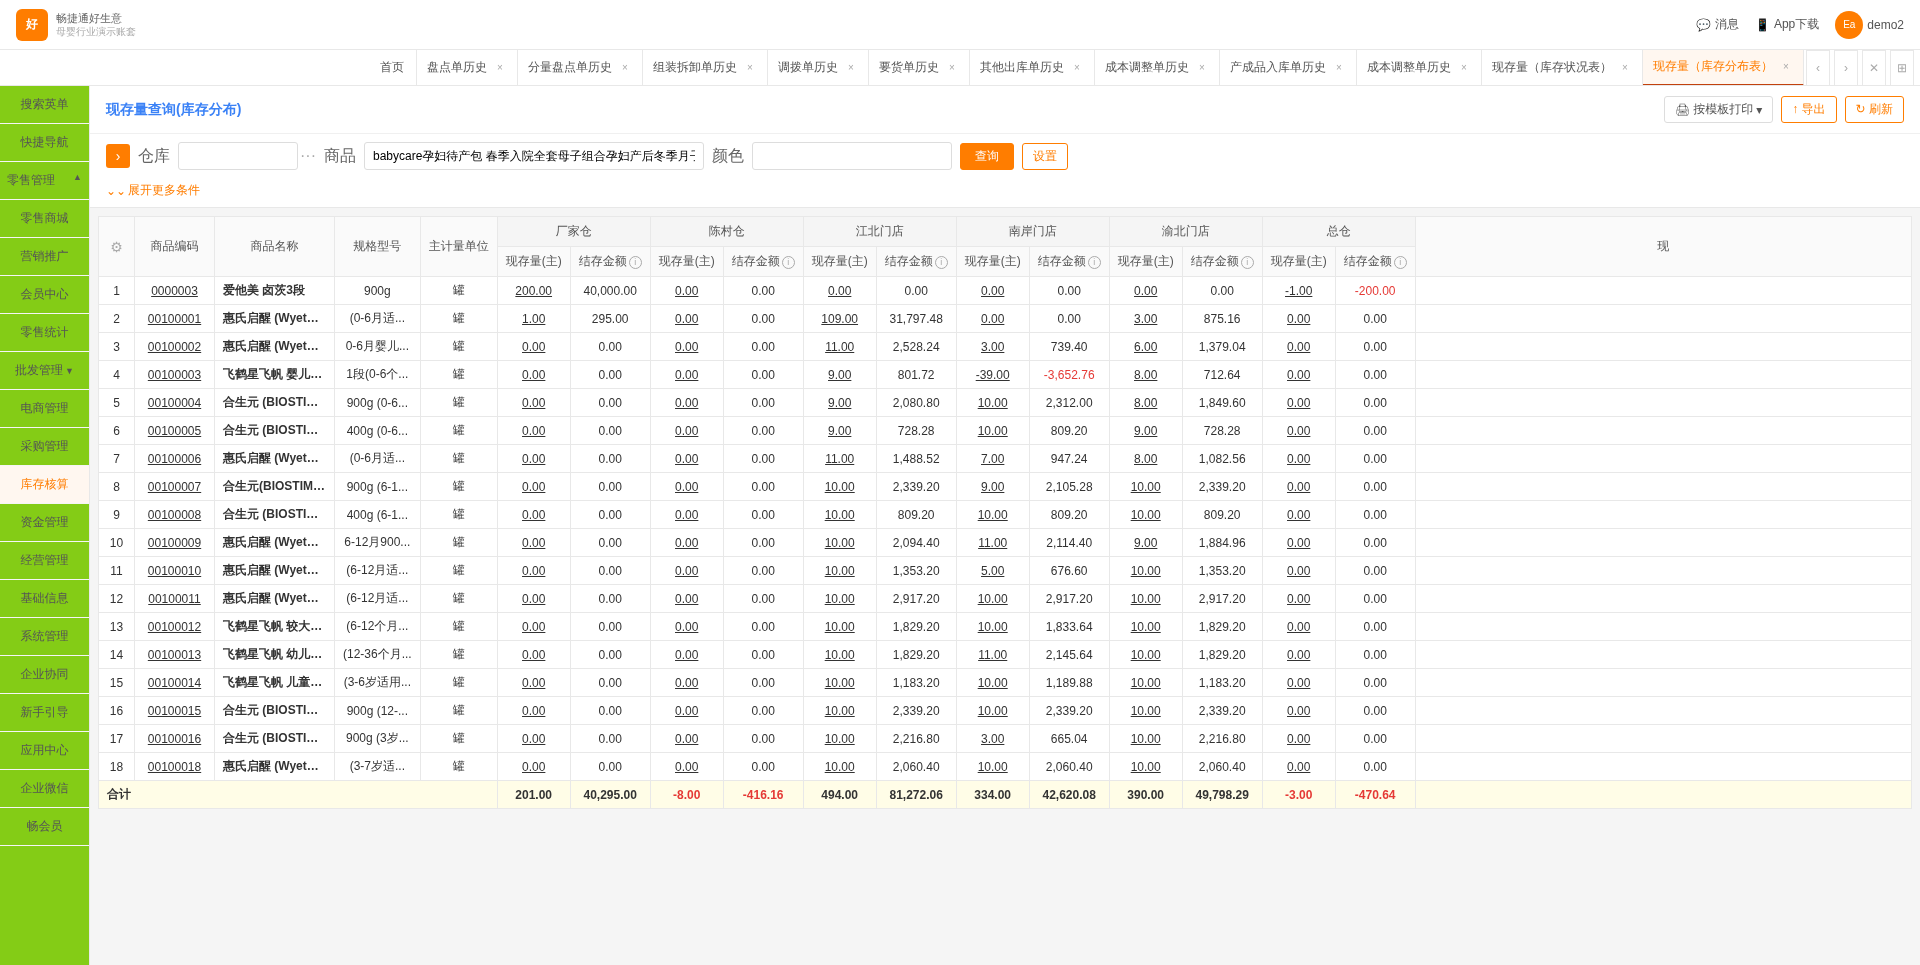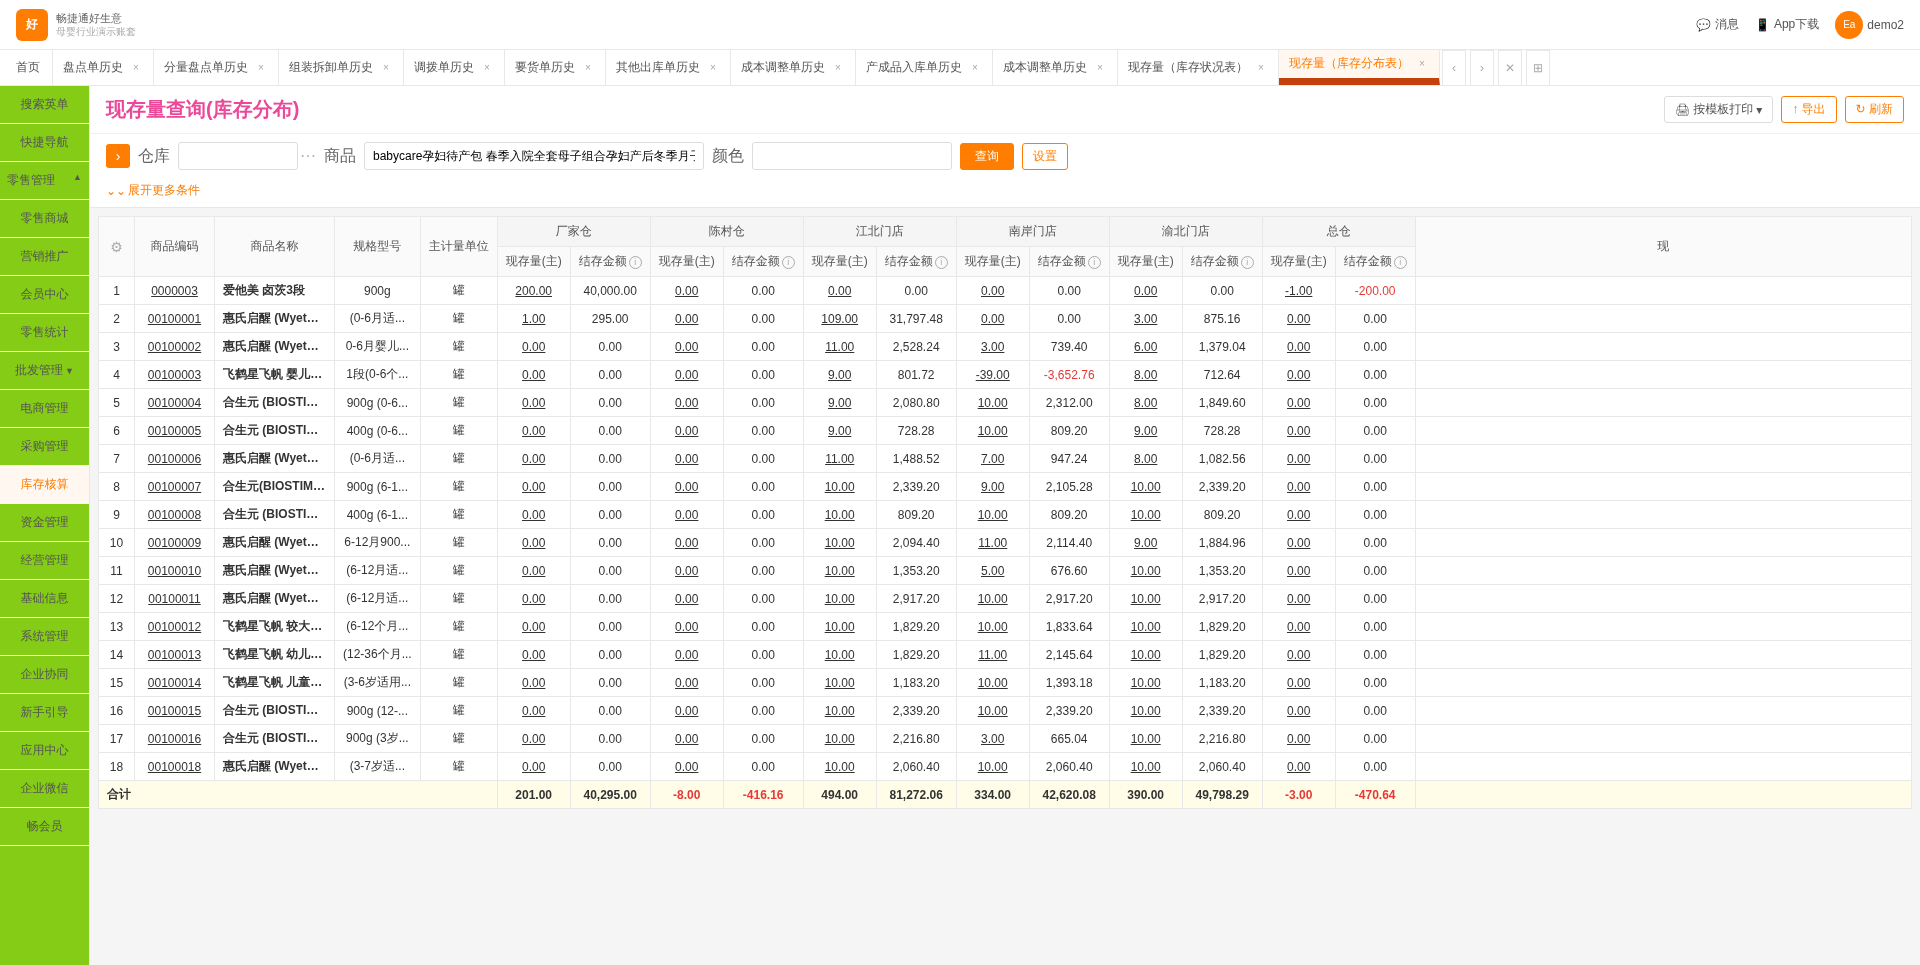--- a/index.html
+++ b/index.html
@@ -48,36 +48,37 @@
 
     
     .tab-bar {
       background: #fff;
       border-bottom: 1px solid #e8e8e8;
       display: flex;
       align-items: center;
       height: 36px;
       overflow: hidden;
       padding: 0 4px;
+      justify-content: flex-end;
     }
     .tab-item {
       display: flex; align-items: center; gap: 4px;
       padding: 0 10px;
       height: 36px;
       border-right: 1px solid #e8e8e8;
       cursor: pointer;
       white-space: nowrap;
       font-size: 12px;
       color: #555;
       flex-shrink: 0;
     }
     .tab-item.active {
       background: #fff7f0;
       color: #ff7d00;
-      border-bottom: 8px solid #c2410c;
+      border-bottom: 2px solid #c2410c;
     }
     .tab-item .close-x {
       font-size: 10px; color: #aaa; margin-left: 2px;
       width: 14px; height: 14px; display: flex; align-items: center; justify-content: center;
       border-radius: 50%;
     }
     .tab-home {
       padding: 0 12px; height: 36px; display: flex; align-items: center;
       font-size: 12px; color: #555; border-right: 1px solid #e8e8e8; cursor: pointer;
     }
@@ -125,21 +126,21 @@
 
     
     .page-header {
       background: #fff;
       padding: 10px 16px 0;
       display: flex;
       align-items: center;
       justify-content: space-between;
     }
     .page-title {
-      font-size: 20px; font-weight: bold; color: #ec4899;
+      font-size: 14px; font-weight: bold; color: #3b82f6;
       padding-bottom: 10px;
     }
     .header-actions {
       display: flex; align-items: center; gap: 8px;
       padding-bottom: 10px;
     }
     .btn-outline {
       padding: 4px 10px; border: 1px solid #ddd; border-radius: 3px;
       background: #fff; cursor: pointer; font-size: 12px; color: #555;
       display: flex; align-items: center; gap: 3px;
@@ -776,21 +777,21 @@
     <td class="text-left" style="max-width:120px;overflow:hidden;text-overflow:ellipsis;" title="飞鹤星飞帆 儿童奶粉 4...">飞鹤星飞帆 儿童奶粉 4...</td>
     <td>(3-6岁适用...</td>
     <td>罐</td>
     <td class="underline">0.00</td>
     <td>0.00</td>
     <td class="underline">0.00</td>
     <td>0.00</td>
     <td class="underline">10.00</td>
     <td>1,183.20</td>
     <td class="underline">10.00</td>
-    <td class="">1,393.18</td>
+    <td class="">1,189.88</td>
     <td class="underline">10.00</td>
     <td>1,183.20</td>
     <td class="underline">0.00</td>
     <td class="">0.00</td>
     <td></td>
   </tr>
             <tr>
     <td>16</td>
     <td class="underline">00100015</td>
     <td class="text-left" style="max-width:120px;overflow:hidden;text-overflow:ellipsis;" title="合生元 (BIOSTIME) ...">合生元 (BIOSTIME) ...</td>

